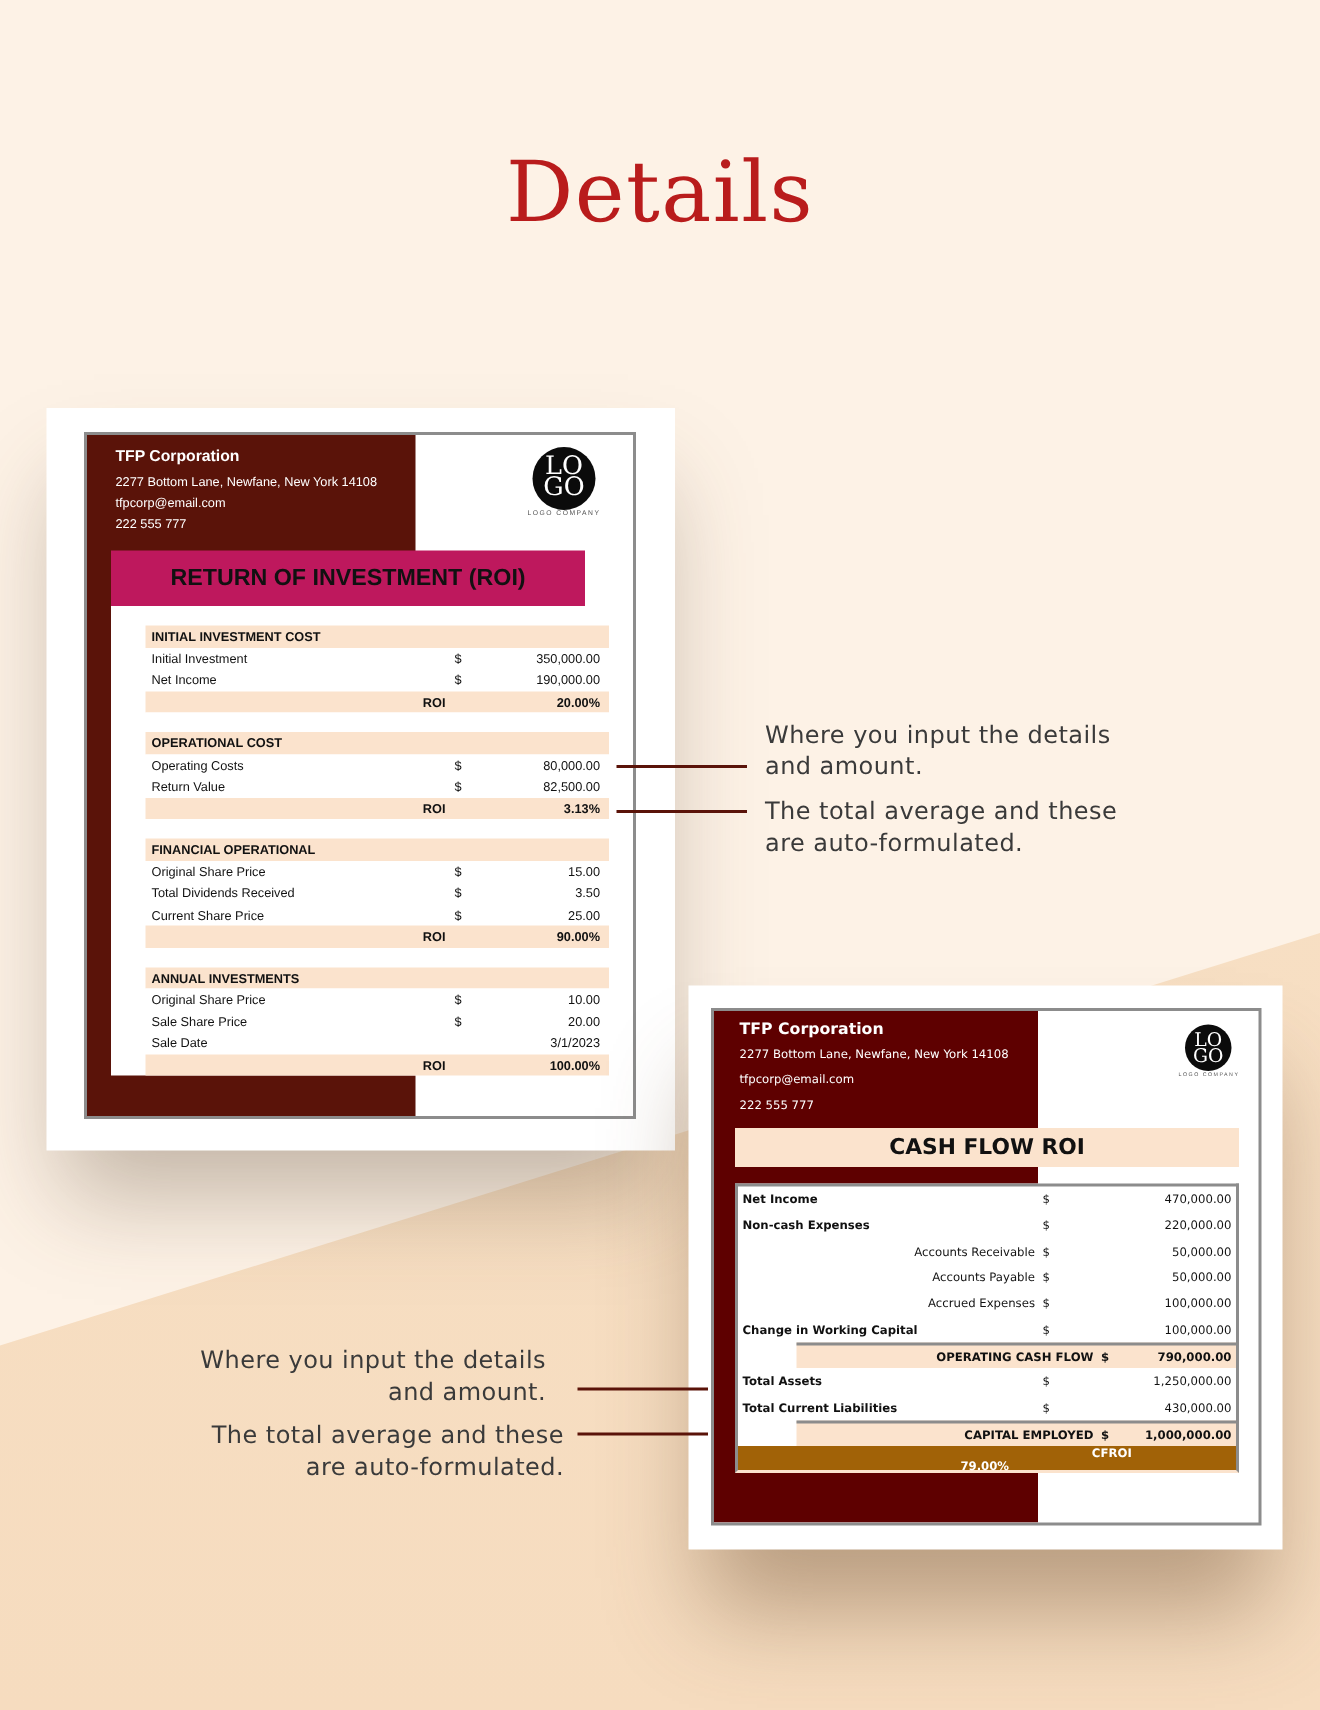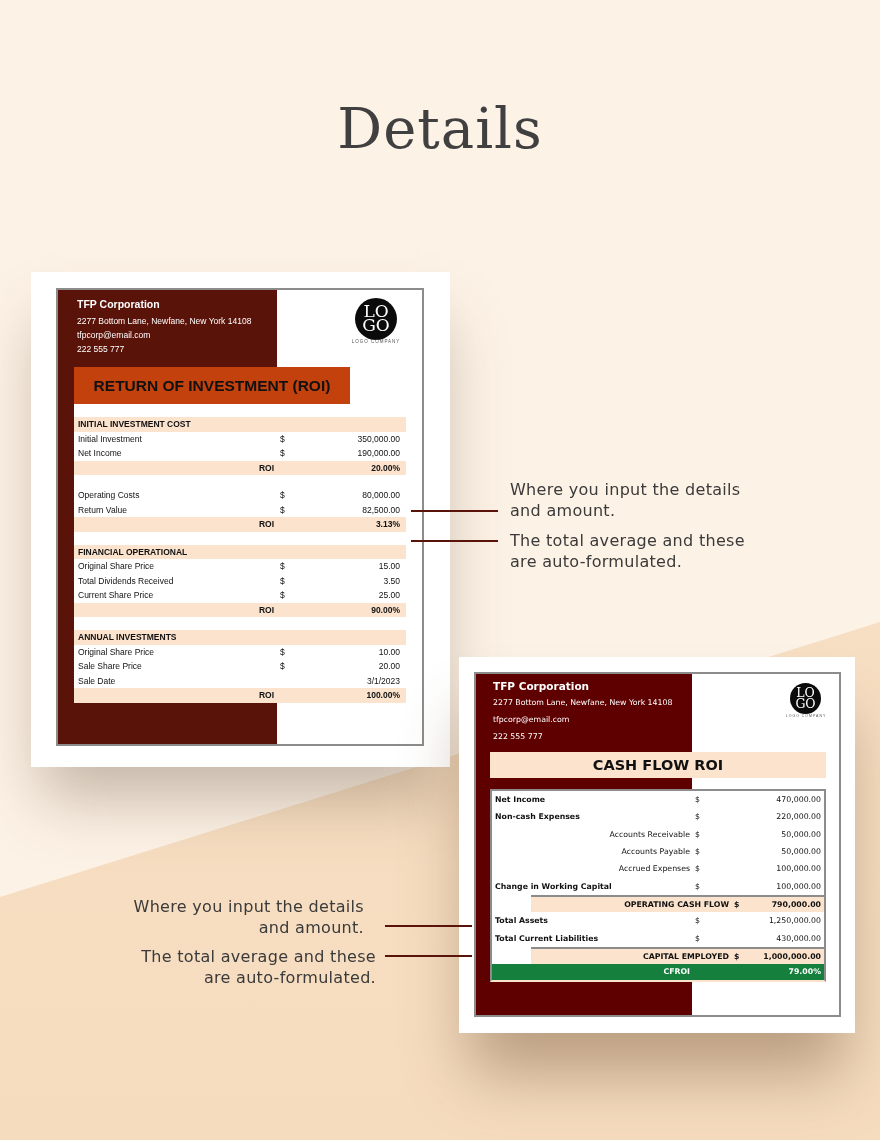--- a/index.html
+++ b/index.html
@@ -10,21 +10,21 @@
     font-family: "Liberation Sans", sans-serif;
   }
   .bg-lower {
     position: absolute; left: 0; top: 0; width: 880px; height: 1140px;
     background: linear-gradient(180deg, #f8e2c8 0%, #f6dcbf 100%);
     clip-path: polygon(0 897px, 880px 622px, 880px 1140px, 0 1140px);
   }
   .title {
     position: absolute; left: 0; top: 96px; width: 880px; text-align: center;
     font-family: "DejaVu Serif", "Liberation Serif", serif;
-    font-size: 56px; color: #404040; letter-spacing: 1px; font-weight: normal;
+    font-size: 56px; color: #b91c1c; letter-spacing: 1px; font-weight: normal;
   }
 
   
   .card1 {
     position: absolute; left: 31px; top: 272px; width: 419px; height: 495px;
     background: #ffffff;
     box-shadow: 0 40px 60px -10px rgba(90,70,50,0.35);
   }
   .sheet1 {
     position: absolute; left: 25px; top: 16px; width: 368px; height: 458px;
@@ -40,25 +40,25 @@
 
   .logo {
     position: absolute; border-radius: 50%; background: #0b0b0b; color: #fff;
     font-family: "DejaVu Serif", serif; text-align: center;
     display: flex; flex-direction: column; justify-content: center; align-items: center;
   }
   .logo span { display: block; line-height: 0.82; }
   .logo-sub { position: absolute; font-size: 4.5px; letter-spacing: 1px; color: #555; text-align: center; }
 
   .title-bar1 {
-    position: absolute; left: 16px; top: 77px; width: 276px; height: 37px;
-    background: #c2410c; display: flex; align-items: center; justify-content: center;
+    position: absolute; left: 16px; top: 77px; width: 316px; height: 37px;
+    background: #be185d; display: flex; align-items: center; justify-content: center;
     font-size: 15.5px; font-weight: bold; color: #111;
   }
-  .table1 { position: absolute; left: 16px; top: 114px; width: 332px; background: #fff; }
+  .table1 { position: absolute; left: 16px; top: 114px; width: 332px; background: #fff; padding-left: 23px; }
   .t1-row { display: flex; height: 14.5px; align-items: center; font-size: 8.5px; color: #111; background: #fff; }
   .t1-row.hdr { background: #fbe3cd; font-weight: bold; }
   .t1-row.roi { background: #fbe3cd; font-weight: bold; }
   .t1-row.gap { height: 13px; }
   .t1-row .lbl { width: 186px; padding-left: 4px; white-space: nowrap; }
   .t1-row .roi-lbl { width: 200px; text-align: right; padding-right: 0; }
   .t1-row .cur { width: 32px; text-align: left; padding-left: 20px; }
   .t1-row .val { flex: 1; text-align: right; padding-right: 6px; }
 
   
@@ -94,21 +94,21 @@
   .t2-row .lbl { width: 203px; padding-left: 3px; white-space: nowrap; }
   .t2-row .lbl.bold { font-weight: bold; }
   .t2-row .lbl.indent { text-align: right; padding-right: 5px; }
   .t2-row .lbl.total { text-align: right; padding-right: 5px; font-weight: bold; }
   .t2-row .cur { width: 20px; }
   .t2-row .cur.bold { font-weight: bold; }
   .t2-row .val { flex: 1; text-align: right; padding-right: 3px; }
   .t2-row .val.bold { font-weight: bold; }
   .t2-row.peach { background: #fbe3cd; margin-left: 39px; }
   .t2-row.sep-top { border-top: 2px solid #8c8c8c; }
-  .t2-row.cfroi { background: #15803d; color: #fff; height: 16px; font-weight: bold; }
+  .t2-row.cfroi { background: #a16207; color: #fff; height: 16px; font-weight: bold; flex-direction: column; }
 </style>
 </head>
 <body>
 
 <div class="bg-lower"></div>
 
 <h1 class="title">Details</h1>
 
 <div class="card1">
   <div class="sheet1">
@@ -144,20 +144,23 @@
           <span class="lbl">Net Income</span>
           <span class="cur">$</span>
           <span class="val">190,000.00</span>
         </div>
       <div class="t1-row roi">
           <span class="roi-lbl">ROI</span>
           <span class="val">20.00%</span>
         </div>
       <div class="t1-row gap"></div>
 
+      <div class="t1-row hdr">
+          <span class="lbl">OPERATIONAL COST</span>
+        </div>
       <div class="t1-row">
           <span class="lbl">Operating Costs</span>
           <span class="cur">$</span>
           <span class="val">80,000.00</span>
         </div>
       <div class="t1-row">
           <span class="lbl">Return Value</span>
           <span class="cur">$</span>
           <span class="val">82,500.00</span>
         </div>

